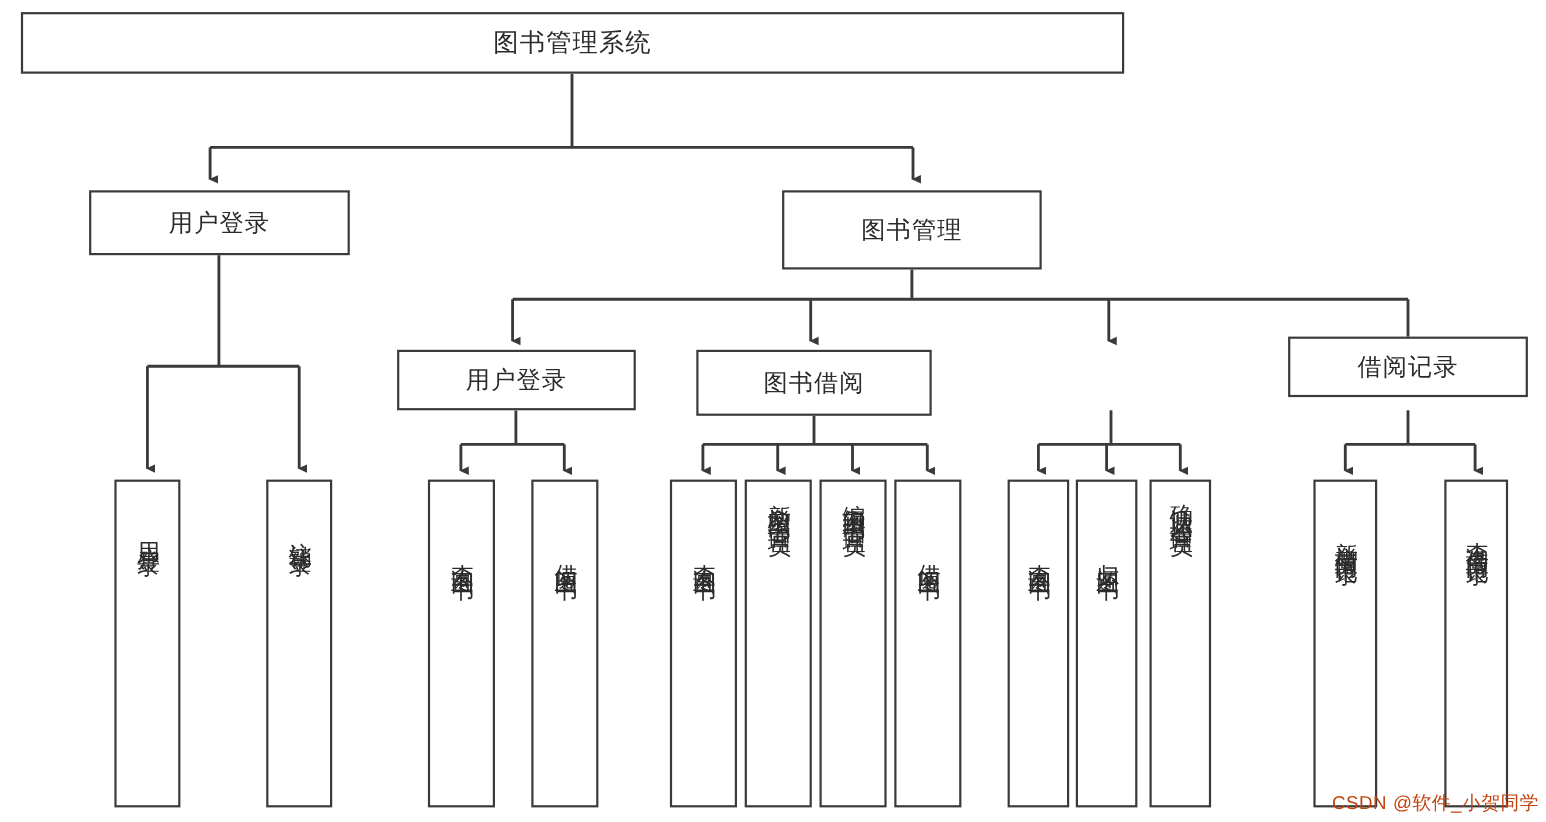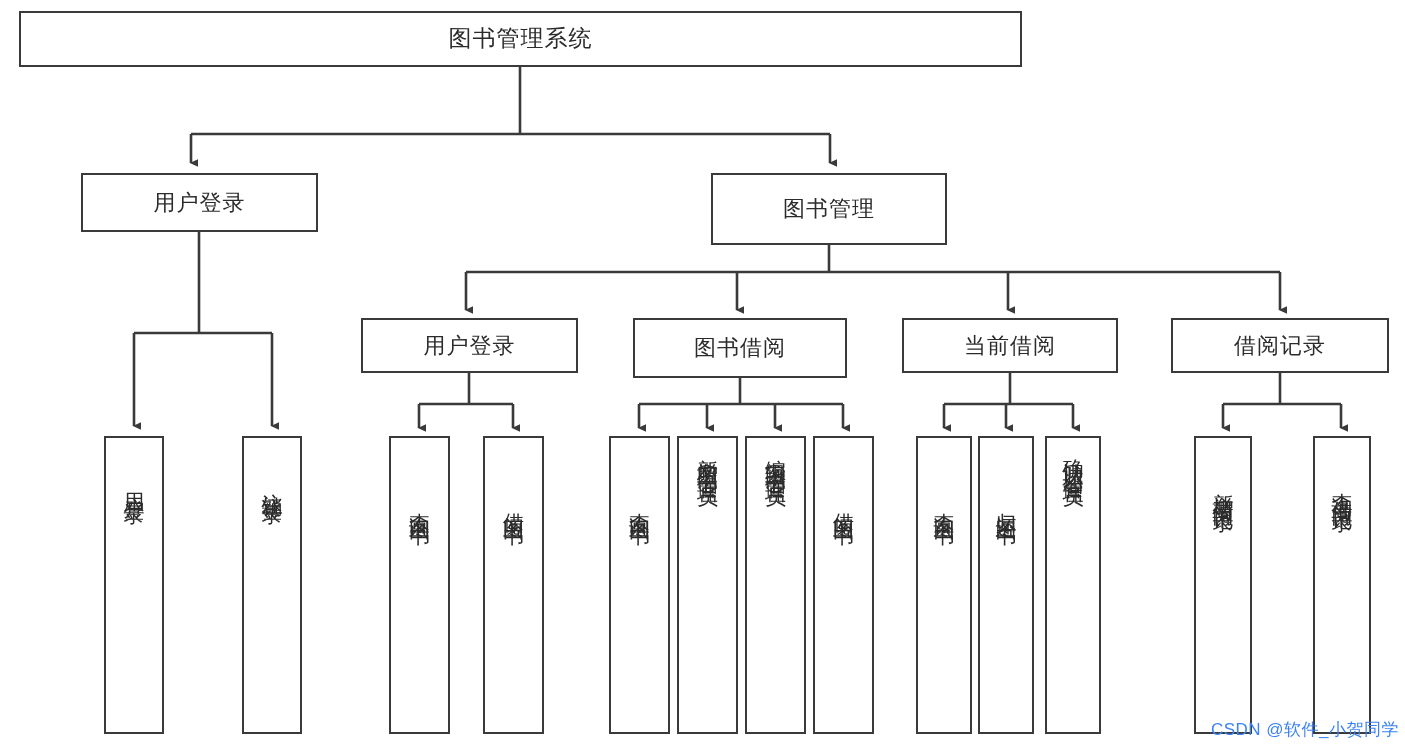--- a/index.html
+++ b/index.html
@@ -73,21 +73,21 @@
     margin-top: 38px;
   }
   .node.vertical.anchor-mid2 .node-label {
     margin-top: 58px;
   }
   #watermark {
     position: absolute;
     right: 6px;
     bottom: 6px;
     font-size: 17px;
-    color: #3b82f6;
+    color: #c2410c;
     letter-spacing: 0.5px;
     z-index: 3;
     white-space: nowrap;
   }
 </style>
 </head>
 <body>
 
 <div id="diagram-canvas">
 
@@ -151,24 +151,21 @@
   <div class="node horizontal" style="left:711px; top:173px; width:236px; height:72px;">
     <span class="node-label">图书管理</span>
   </div>
 
   <div class="node horizontal" style="left:361px; top:318px; width:217px; height:55px;">
     <span class="node-label">用户登录</span>
   </div>
   <div class="node horizontal" style="left:633px; top:318px; width:214px; height:60px;">
     <span class="node-label">图书借阅</span>
   </div>
-  <div class="node horizontal" style="left:902px; top:318px; width:216px; height:55px;">
-    <span class="node-label">当前借阅</span>
-  </div>
-  <div class="node horizontal" style="left:1171px; top:318px; width:218px; height:55px;">
+  <div class="node horizontal" style="left:1171px; top:306px; width:218px; height:55px;">
     <span class="node-label">借阅记录</span>
   </div>
 
   <div class="node vertical anchor-mid" style="left:104px; top:436px; width:60px; height:298px;">
     <span class="node-label">用户登录</span>
   </div>
   <div class="node vertical anchor-mid" style="left:242px; top:436px; width:60px; height:298px;">
     <span class="node-label">注销登录</span>
   </div>
 

